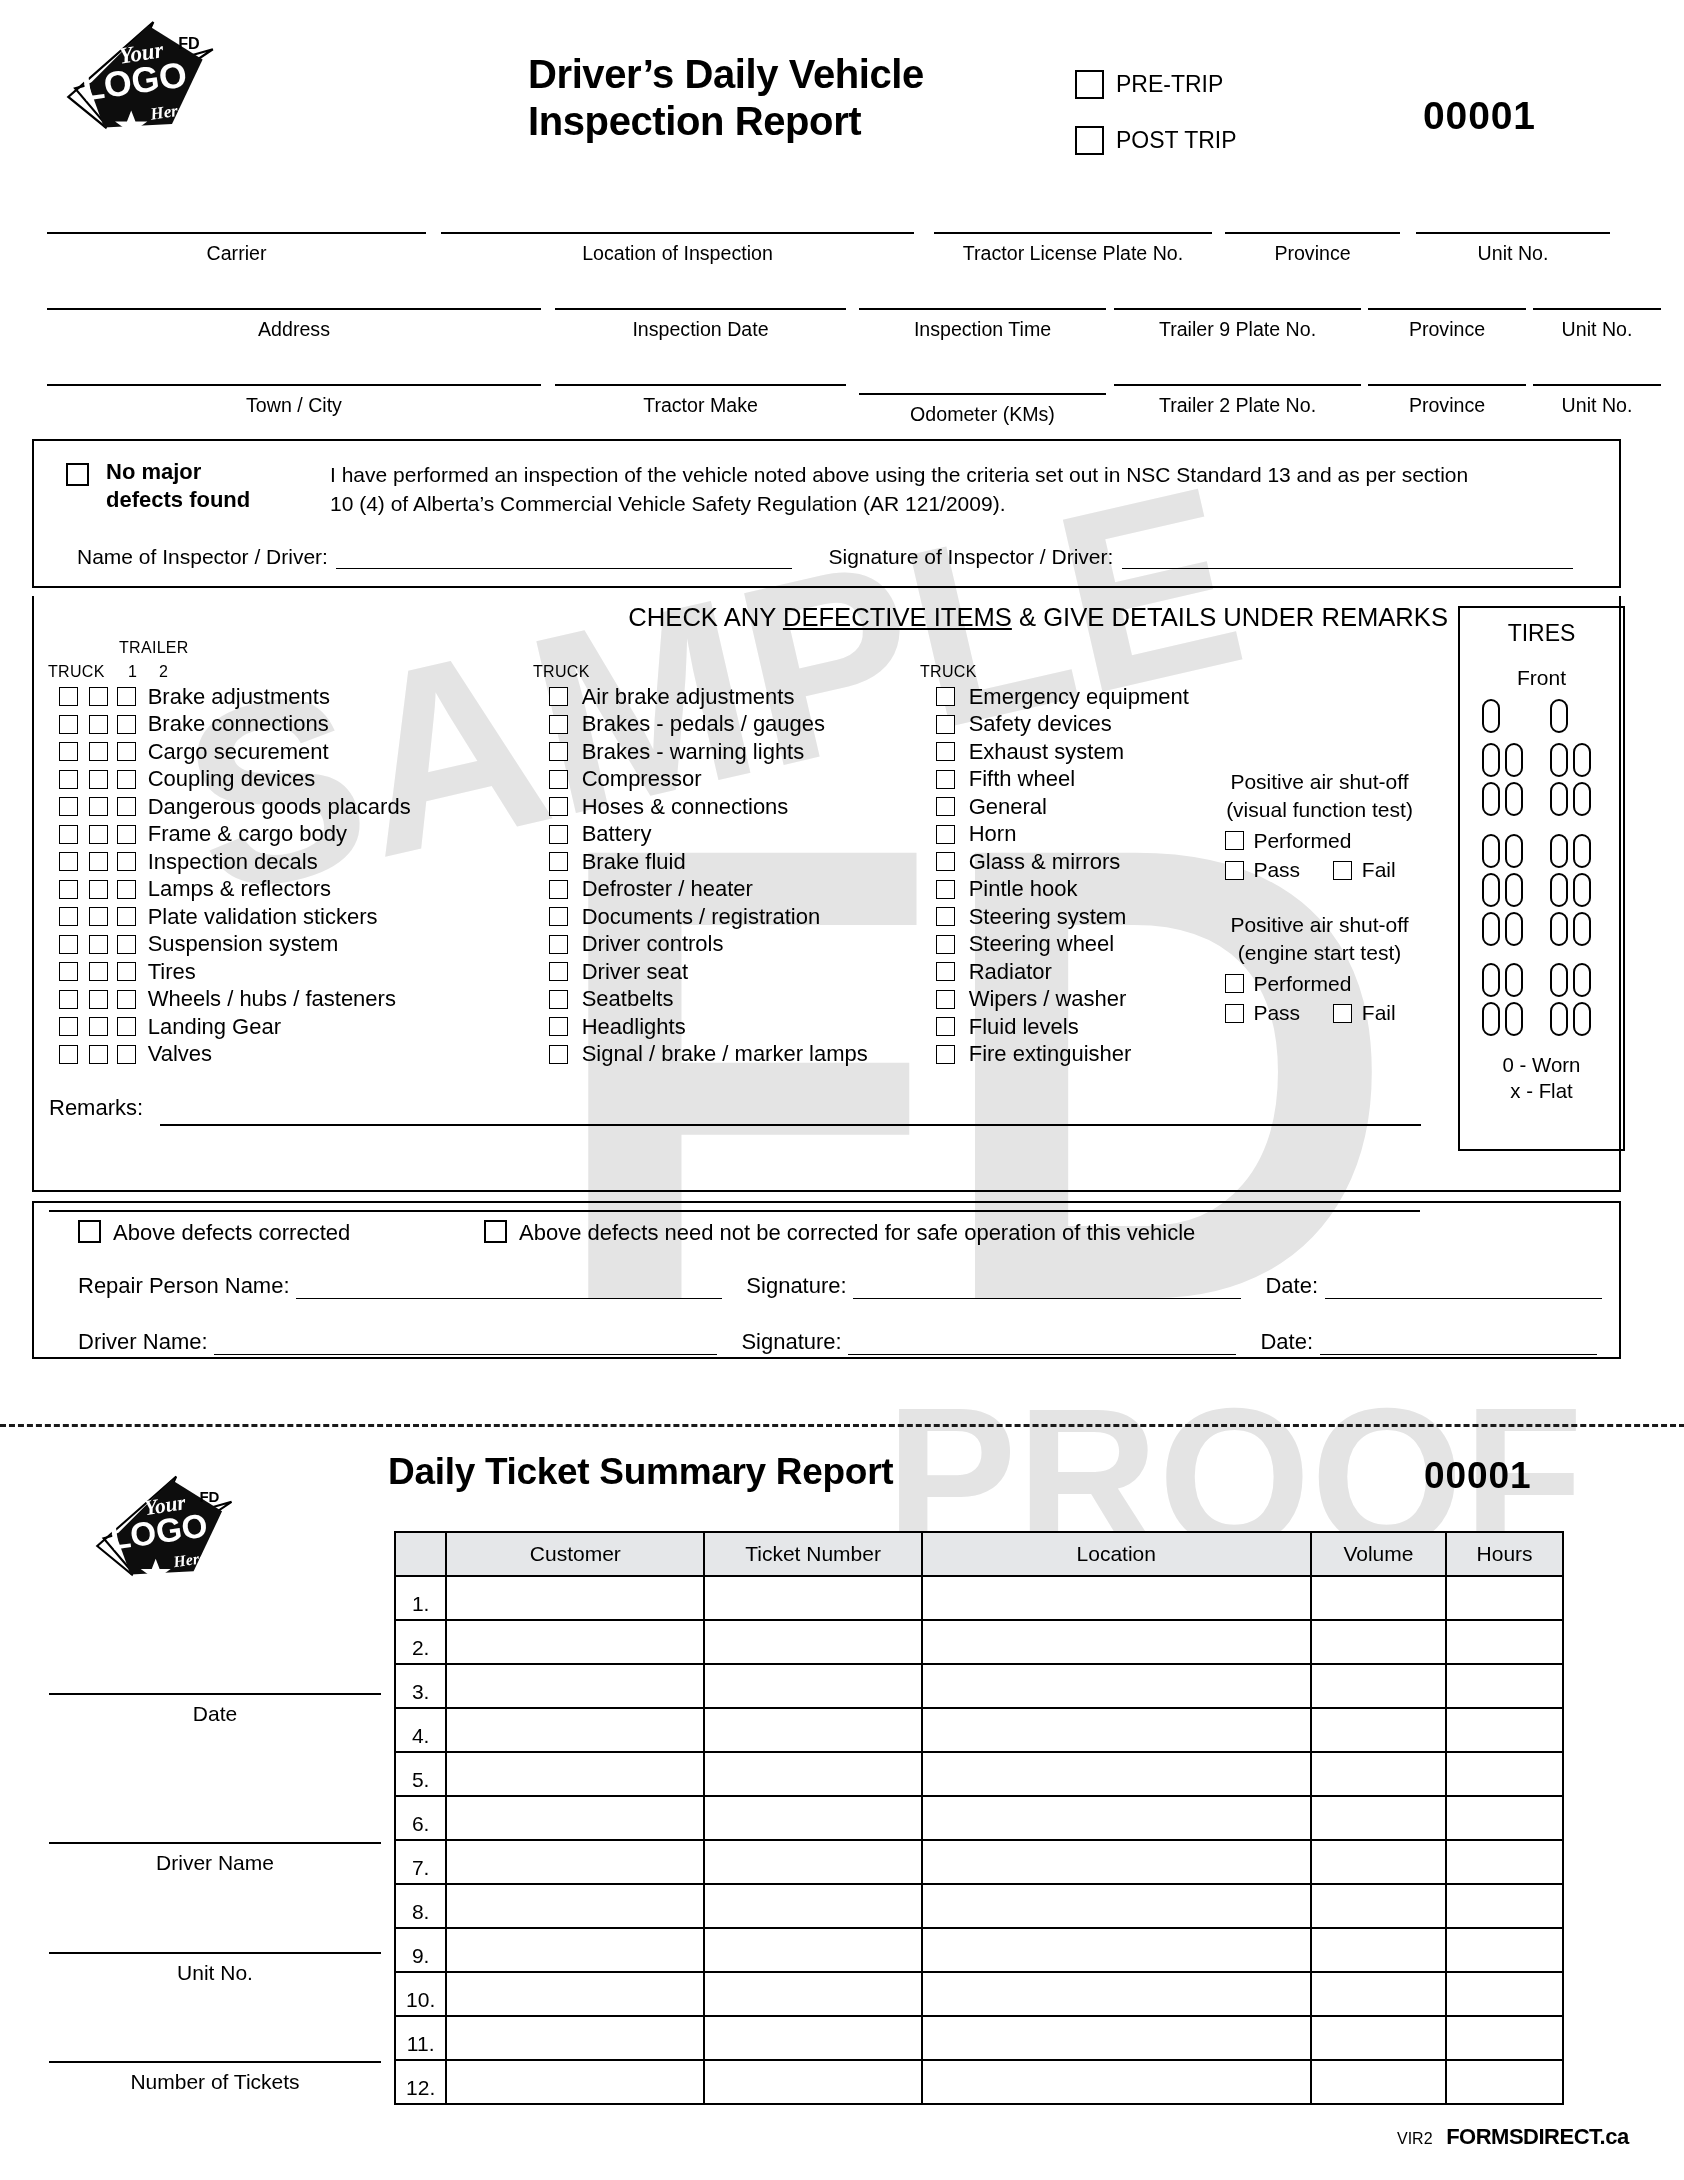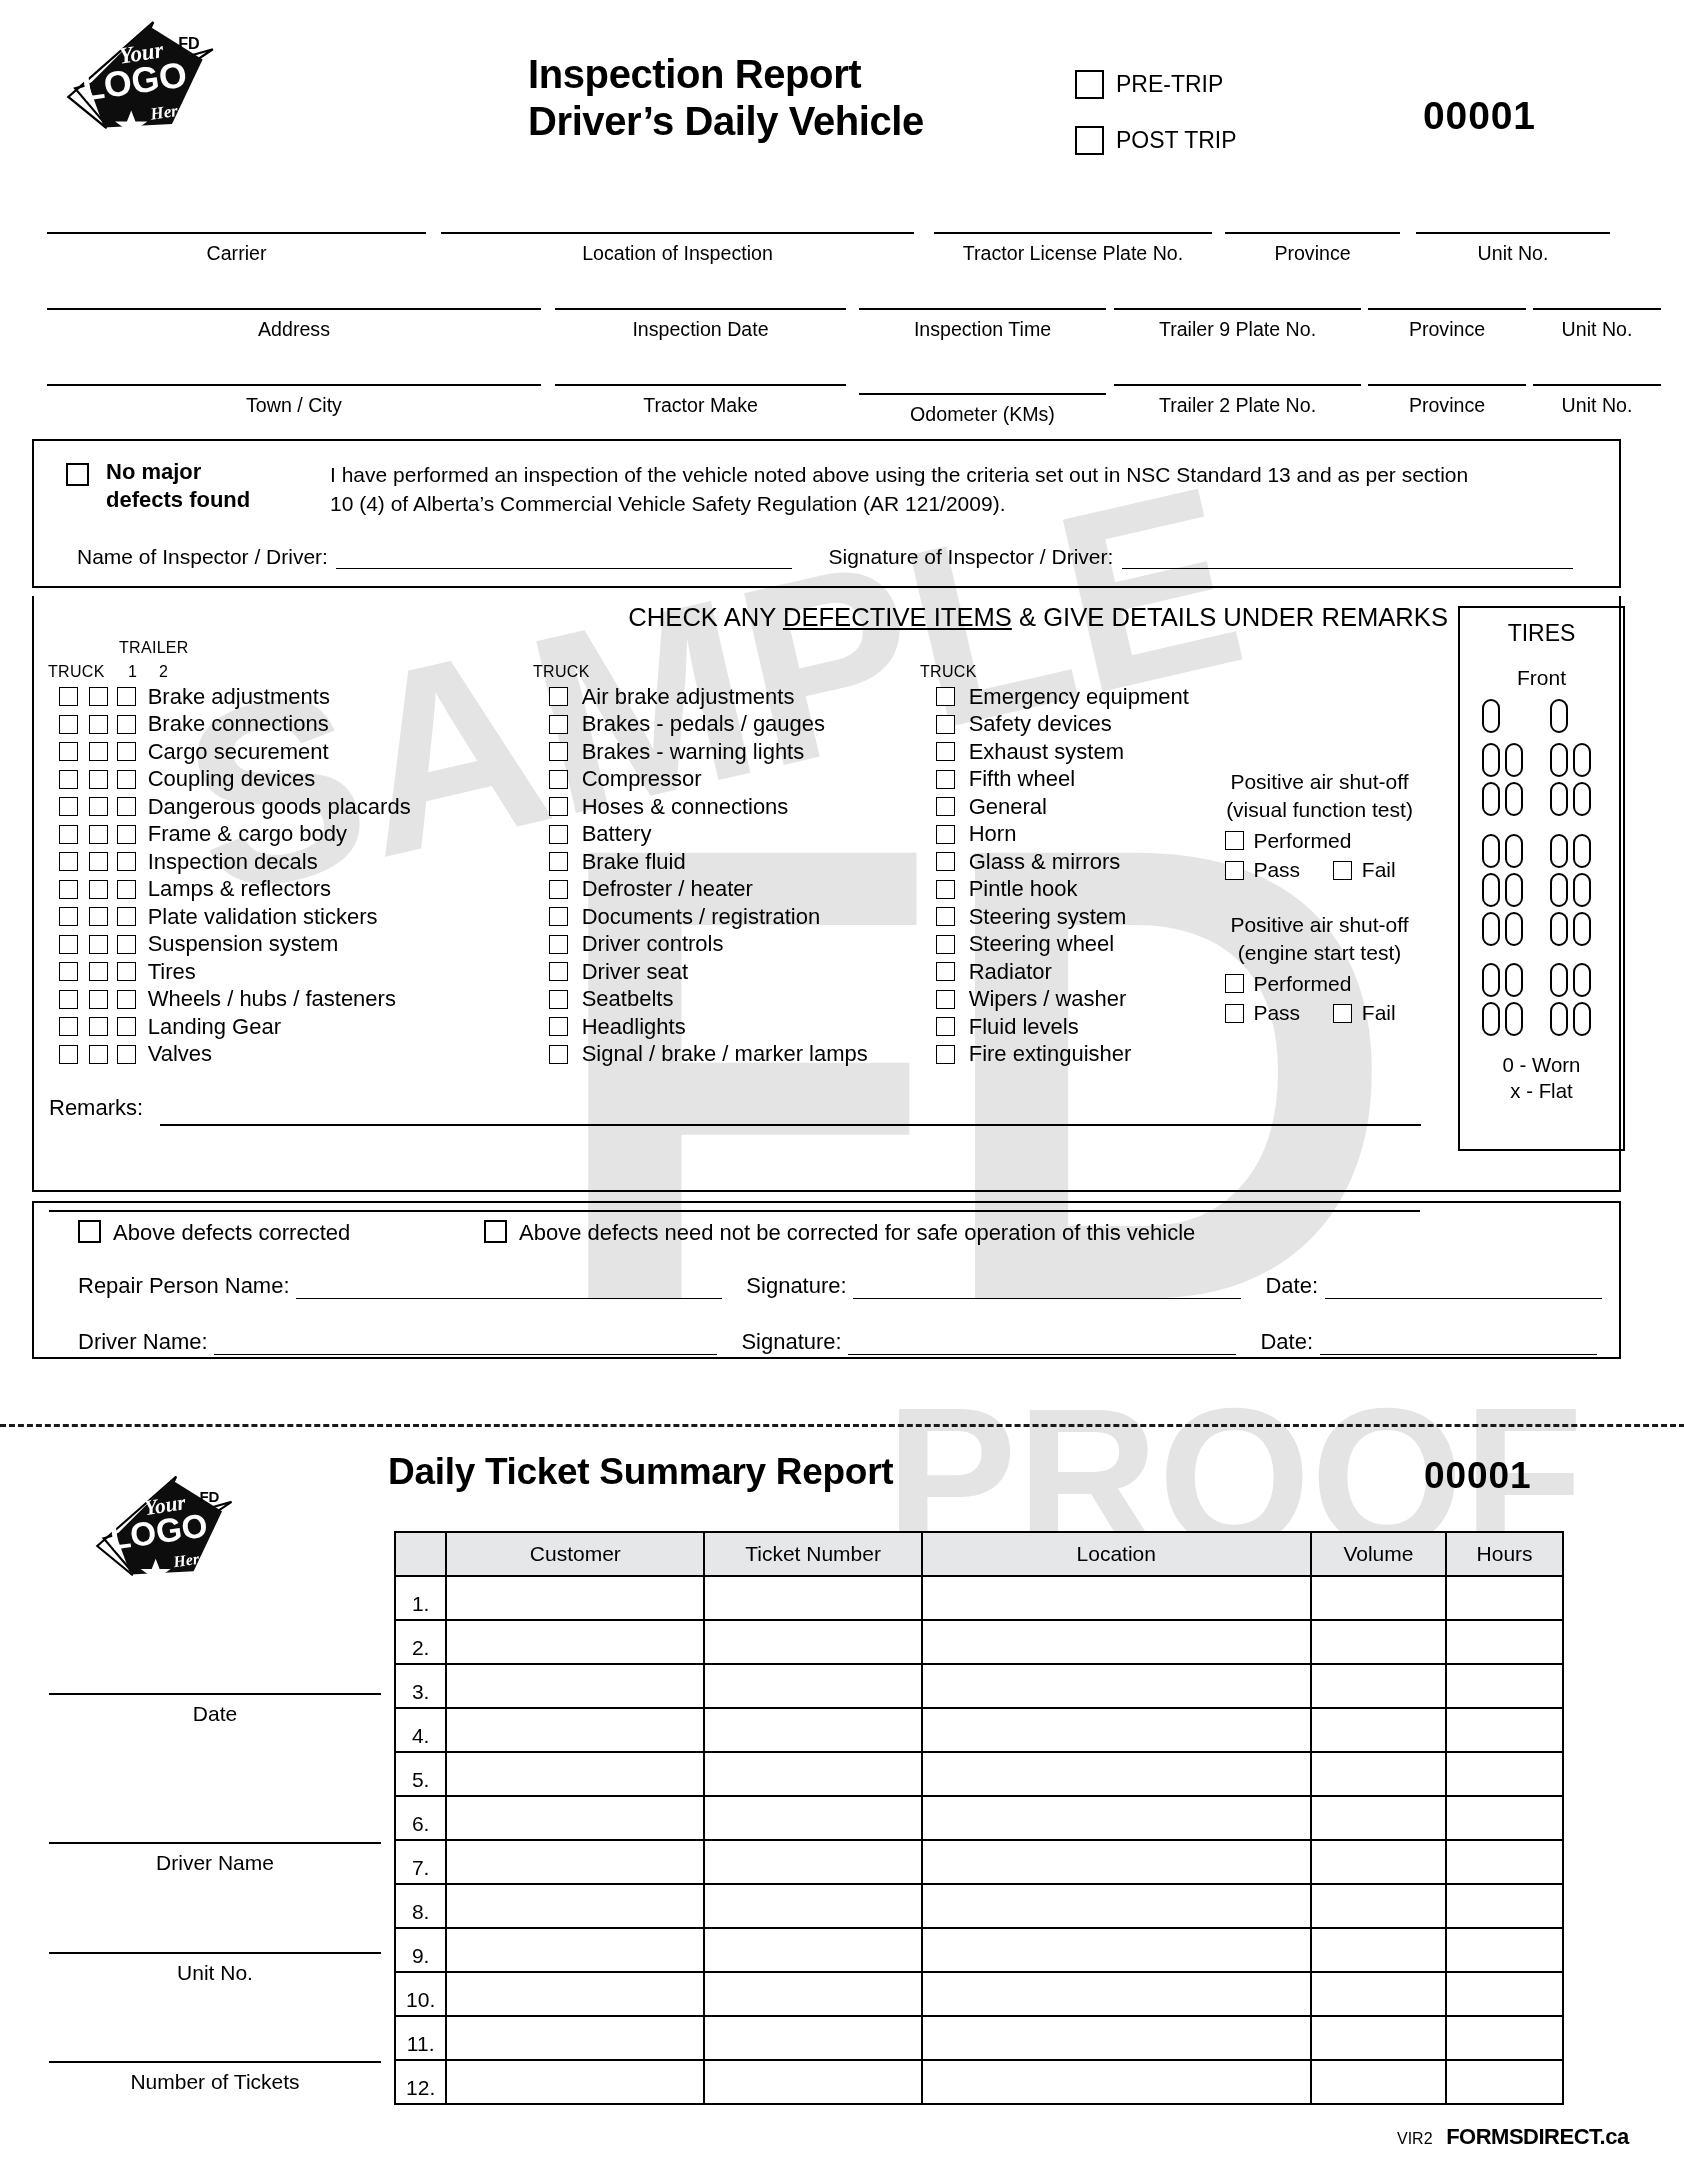--- a/index.html
+++ b/index.html
@@ -147,22 +147,22 @@
       <path d="M112 12 L176 52 L140 128 L60 132 L42 82 Z" fill="#0d0d0d"></path>
       <text x="105" y="53" font-family="'Liberation Serif',serif" font-style="italic" font-weight="bold" font-size="27" fill="#fff" text-anchor="middle" transform="rotate(-9 105 53)">Your</text>
       <text x="98" y="92" font-family="'Liberation Sans',sans-serif" font-weight="bold" font-size="42" fill="#fff" text-anchor="middle" transform="rotate(-8 98 92)">LOGO</text>
       <text x="136" y="120" font-family="'Liberation Serif',serif" font-style="italic" font-weight="bold" font-size="20" fill="#fff" text-anchor="middle" transform="rotate(-8 136 120)">Here</text>
       <text x="160" y="40" font-family="'Liberation Sans',sans-serif" font-weight="bold" font-size="19" fill="#000" text-anchor="middle">FD</text>
       <polygon points="92,112 97,125 111,125 100,133 104,146 92,138 80,146 84,133 73,125 87,125" fill="#fff" stroke="none"></polygon>
     </svg>
   </div>
 
   <div id="hdr-title">
+    <div>Driver’s Daily Vehicle</div>
     <div>Inspection Report</div>
-    <div>Driver’s Daily Vehicle</div>
   </div>
 
   <div class="trip-row" style="left:1075px; top:70px;">
     <span class="cb cb-lg"></span>
     <span class="trip-lbl">PRE-TRIP</span>
   </div>
   <div class="trip-row" style="left:1075px; top:126px;">
     <span class="cb cb-lg"></span>
     <span class="trip-lbl">POST TRIP</span>
   </div>

